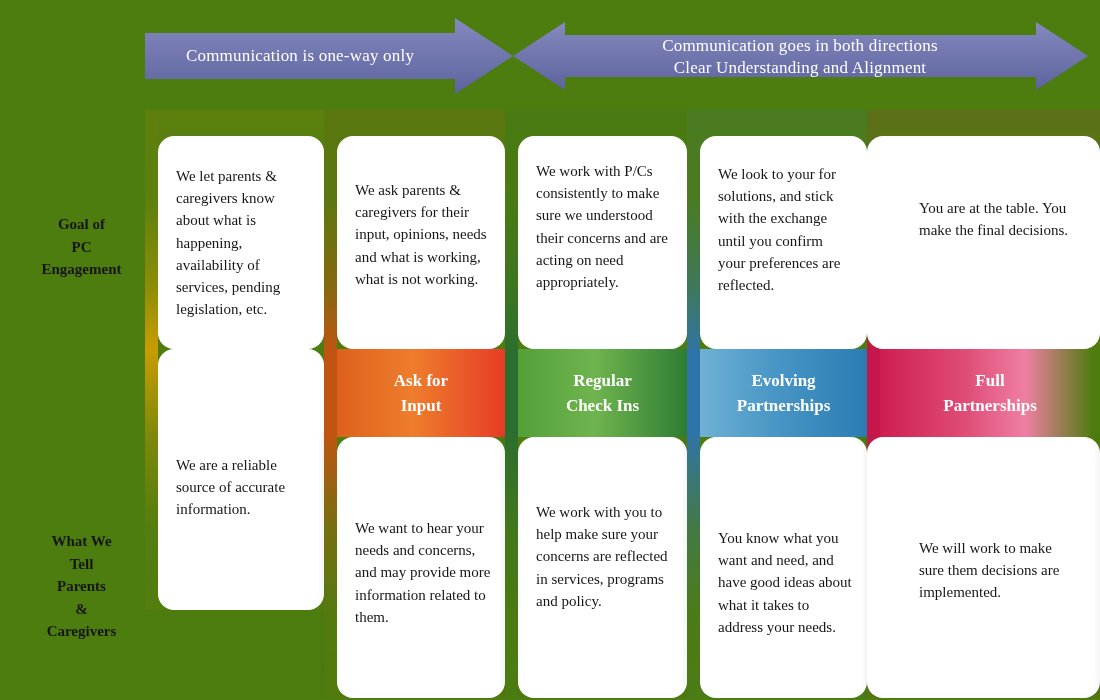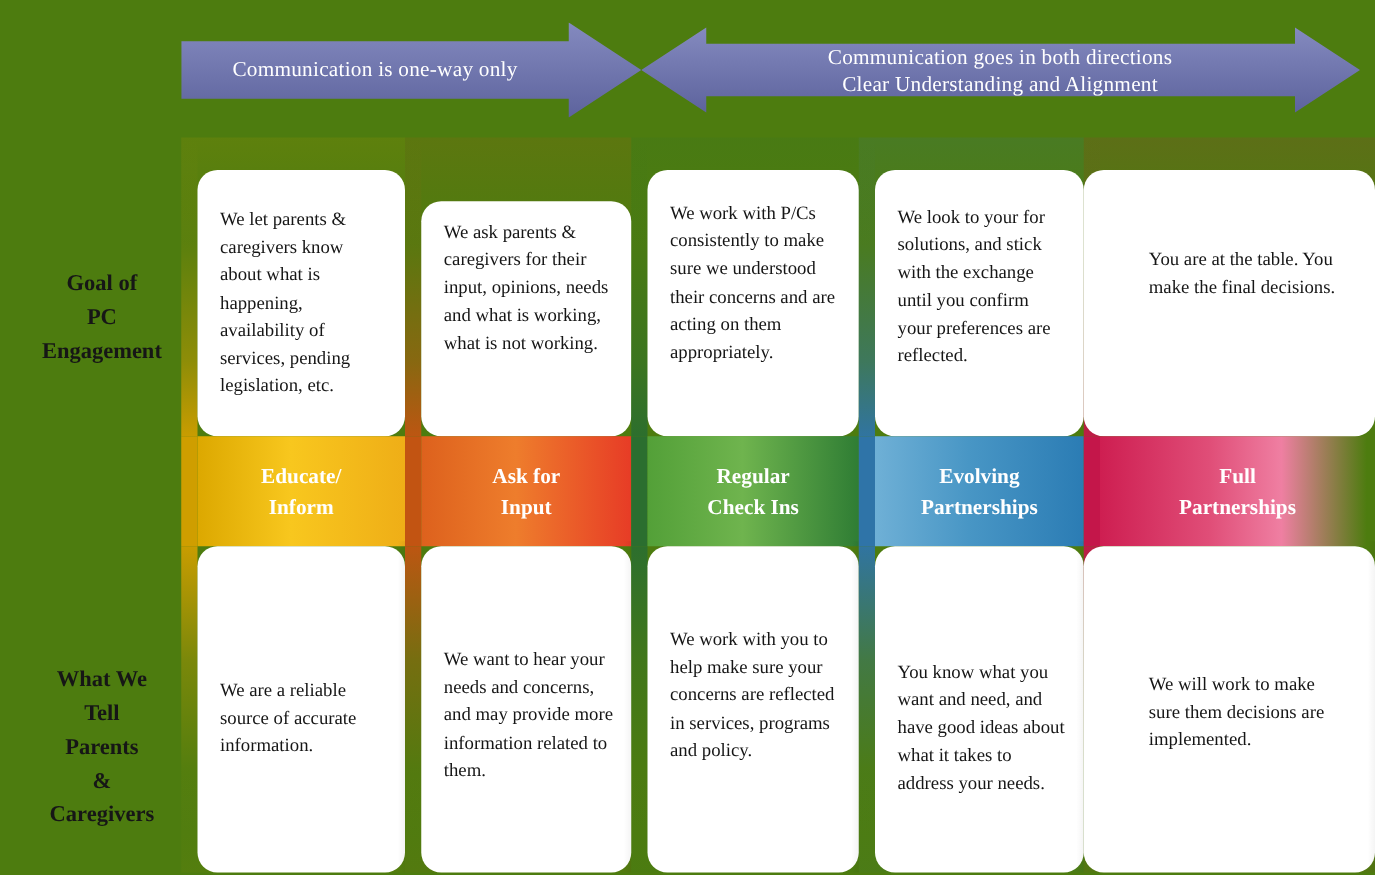--- a/index.html
+++ b/index.html
@@ -15,21 +15,21 @@
   .arrow-label {
     position:absolute; display:flex; flex-direction:column; align-items:center; justify-content:center;
     color:#ffffff; font-size:17px; line-height:1.3; text-align:center; letter-spacing:.2px;
   }
   #arrow1-label { left:150px; top:33px; width:300px; height:46px; }
   #arrow2-label { left:565px; top:32px; width:470px; height:50px; }
 
   
   .row-label {
     position:absolute; left:0; width:145px; padding-left:18px; box-sizing:border-box;
-    text-align:center; font-weight:bold; font-size:18px; line-height:1.5;
+    text-align:center; font-weight:bold; font-size:15px; line-height:1.5;
     white-space:pre-line;
   }
   #row-label-goal { top:213px; }
   #row-label-tell { top:530px; }
 
   
   .cols { position:absolute; left:145px; top:110px; width:955px; height:588px; display:flex; }
   .col { position:relative; height:100%; }
   .col:nth-child(1){ width:179px; }
   .col:nth-child(2){ width:181px; }
@@ -63,21 +63,21 @@
     position:absolute; left:13px; right:0; bottom:0; background:#ffffff;
     box-sizing:border-box; padding:0 14px 0 18px;
     font-size:15px; line-height:1.48;border-radius:16px;
   }
   .sec.top .card { top:26px; }
   .sec.bottom .card { top:0; }
   .col:nth-child(5) .card { left:0; padding-left:52px; padding-right:28px; }
 
   
   .col:nth-child(1) .sec.top .card { padding-top:29px; }
-  .col:nth-child(2) .sec.top .card { padding-top:14px;margin-top:25px; }
+  .col:nth-child(2) .sec.top .card { padding-top:43px; }
   .col:nth-child(3) .sec.top .card { padding-top:24px; }
   .col:nth-child(4) .sec.top .card { padding-top:27px; }
   .col:nth-child(5) .sec.top .card { padding-top:61px; }
   .col:nth-child(1) .sec.bottom .card { padding-top:105px; }
   .col:nth-child(2) .sec.bottom .card { padding-top:80px; }
   .col:nth-child(3) .sec.bottom .card { padding-top:64px;font-family:Liberation Serif, serif; }
   .col:nth-child(4) .sec.bottom .card { padding-top:90px; }
   .col:nth-child(5) .sec.bottom .card { padding-top:100px; }
 
   
@@ -134,25 +134,20 @@
 &amp;
 Caregivers</div>
 
   <div class="cols">
 
     <div class="col" style="--beam: #cf9e00; --beam-rgb: 207,158,0; --bl: #dca800; --bm: #f8c71e; --br: #efae17; --br-rgb: 239,174,23;">
       <div class="sec top">
         <div class="beam"></div>
         <div class="card">We let parents &amp; caregivers know about what is happening, availability of services, pending legislation, etc.</div>
       </div>
-      <div class="band">
-        <div class="sliver"></div>
-        <div class="label-box">Educate/
-Inform</div>
-      </div>
       <div class="sec bottom">
         <div class="beam"></div>
         <div class="card">We are a reliable source of accurate information.</div>
       </div>
     </div>
 
     <div class="col" style="--beam: #c25412; --beam-rgb: 194,84,18; --bl: #dd611d; --bm: #ee7d2c; --br: #e73c26; --br-rgb: 231,60,38;">
       <div class="sec top">
         <div class="beam"></div>
         <div class="card">We ask parents &amp; caregivers for their input, opinions, needs and what is working, what is not working.</div>
@@ -164,21 +159,21 @@
       </div>
       <div class="sec bottom">
         <div class="beam"></div>
         <div class="card">We want to hear your needs and concerns, and may provide more information related to them.</div>
       </div>
     </div>
 
     <div class="col" style="--beam: #2b6e2f; --beam-rgb: 43,110,47; --bl: #53a038; --bm: #6fb44e; --br: #2f7d34; --br-rgb: 47,125,52;">
       <div class="sec top">
         <div class="beam"></div>
-        <div class="card">We work with P/Cs consistently to make sure we understood their concerns and are acting on them appropriately.</div>
+        <div class="card">We work with P/Cs consistently to make sure we understood their concerns and are acting on need appropriately.</div>
       </div>
       <div class="band">
         <div class="sliver"></div>
         <div class="label-box">Regular
 Check Ins</div>
       </div>
       <div class="sec bottom">
         <div class="beam"></div>
         <div class="card">We work with you to help make sure your concerns are reflected in services, programs and policy.</div>
       </div>

